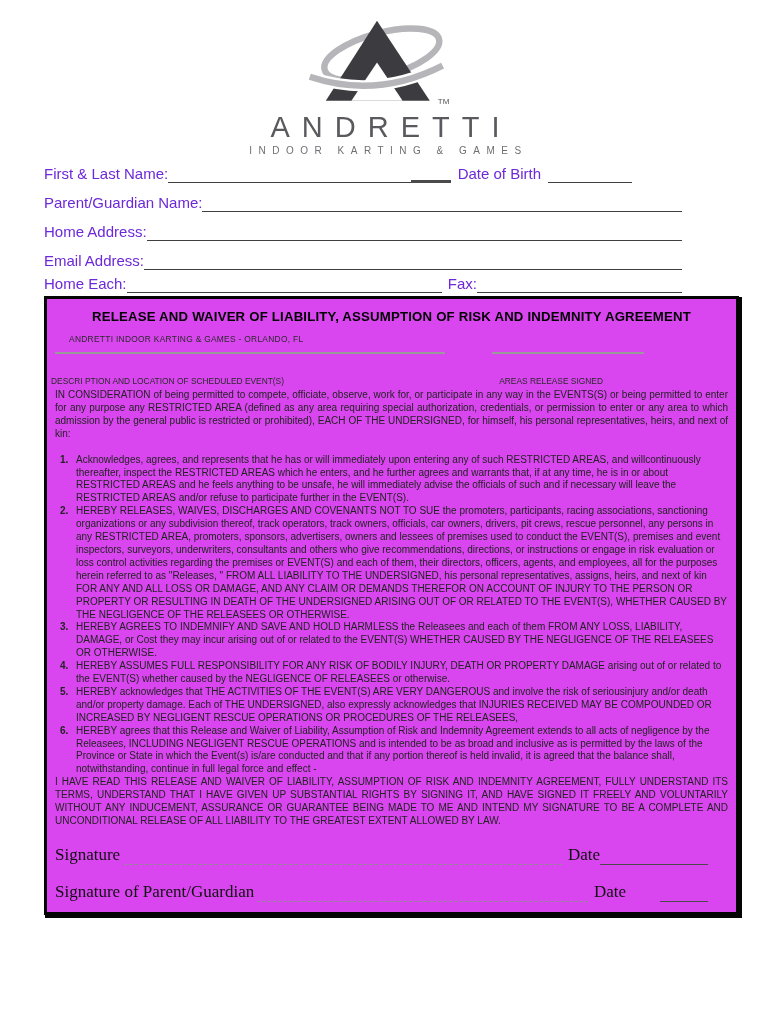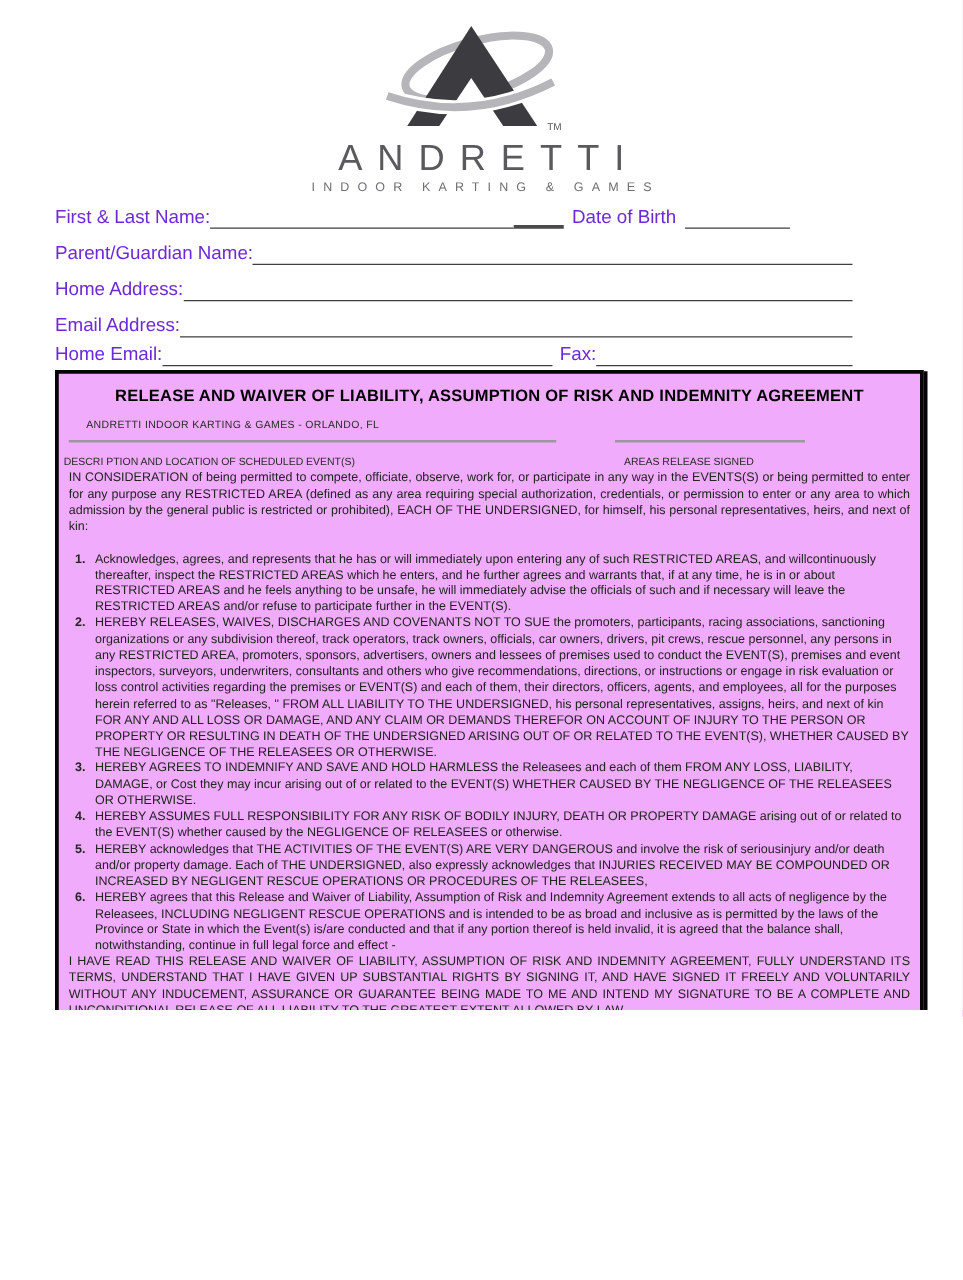--- a/index.html
+++ b/index.html
@@ -1,18 +1,18 @@
 <!DOCTYPE html>
 <html><head>
 <meta charset="utf-8">
 <style>
   * { margin:0; padding:0; box-sizing:border-box; }
   html,body { background:#ffffff; }
   .page {
-    position:relative; width:770px; height:808px; background:#ffffff;
+    position:relative; width:770px; height:1024px; background:#ffffff;
     overflow:hidden; font-family:"Liberation Sans", sans-serif; color:#1c1c1c;
   }
   
   .logo { text-align:center; padding-top:16px; line-height:1; }
   .logo svg { display:block; margin:0 auto; }
   .brand {
     display:block; font-family:"Liberation Sans",sans-serif; font-size:29px;
     font-weight:500; color:#5a5a5e; letter-spacing:12px; padding-left:12px; margin-top:1px;
   }
   .tagline {
@@ -26,31 +26,31 @@
   .fline { border-bottom:1.5px solid #3f3f3f; height:18px; }
   .fline.flex { flex:1 1 auto; }
   .fseg  { border-bottom:3px solid #4a4a4a; height:18px; }
   .frow.tight { margin-bottom:5px; }
   .frow.last  { margin-bottom:2px; }
   .sp { height:18px; }
   
   .wbox {
     margin:3px 31px 0 44px; border:3px solid #050505;
     box-shadow:2px 2px 0 1px #050505;
-    padding:6px 8px 10px 8px; background:#f0abfc;
+    padding:6px 8px 10px 8px; background:#d946ef;
   }
   .wtitle {
     text-align:center; font-weight:bold; font-size:13.2px; letter-spacing:.2px;
     color:#000; margin:4px 0 10px 0;
   }
   .venue { font-size:8.4px; color:#2a2a2a; letter-spacing:.3px; padding-left:14px; }
   .rules { position:relative; height:9px; margin-top:4px; }
   .rule-left  { position:absolute; left:0;   top:4px; width:58%; border-top:2px solid #9a9a9a; }
   .rule-right { position:absolute; left:65%; top:4px; width:22.5%; border-top:2px solid #9a9a9a; }
-  .lblrow { position:relative; height:12px; margin-top:7px; font-size:8.4px; color:#2a2a2a; }
+  .lblrow { position:relative; height:12px; margin-top:19px; font-size:8.4px; color:#2a2a2a; }
   .lbl-event { position:absolute; left:-4px; top:0; }
   .lbl-date  { position:absolute; left:66%;  top:0; }
   .body-txt { font-size:10px; line-height:12.9px; color:#232323; }
   .intro { text-align:justify; margin-top:1px; }
   .items { margin-top:13px; }
   .item { display:flex; }
   .inum { width:21px; flex:0 0 21px; font-weight:bold; padding-left:5px; }
   .itext { flex:1 1 auto; text-align:left; }
   .closing { text-align:justify; }
   
@@ -106,21 +106,21 @@
       <span class="fline flex"></span>
     </div>
 
 
     <div class="frow tight">
       <span class="lbl">Email Address:</span>
       <span class="fline flex"></span>
     </div>
 
     <div class="frow last">
-      <span class="lbl">Home Email:</span>
+      <span class="lbl">Home Each:</span>
       <span class="fline flex"></span>
       <span class="lbl" style="padding-left:6px;">Fax:</span>
       <span class="fline" style="width:205px;"></span>
     </div>
 
   </div>
 
   <div class="wbox">
 
     <div class="wtitle">RELEASE AND WAIVER OF LIABILITY, ASSUMPTION OF RISK AND INDEMNITY AGREEMENT</div>

